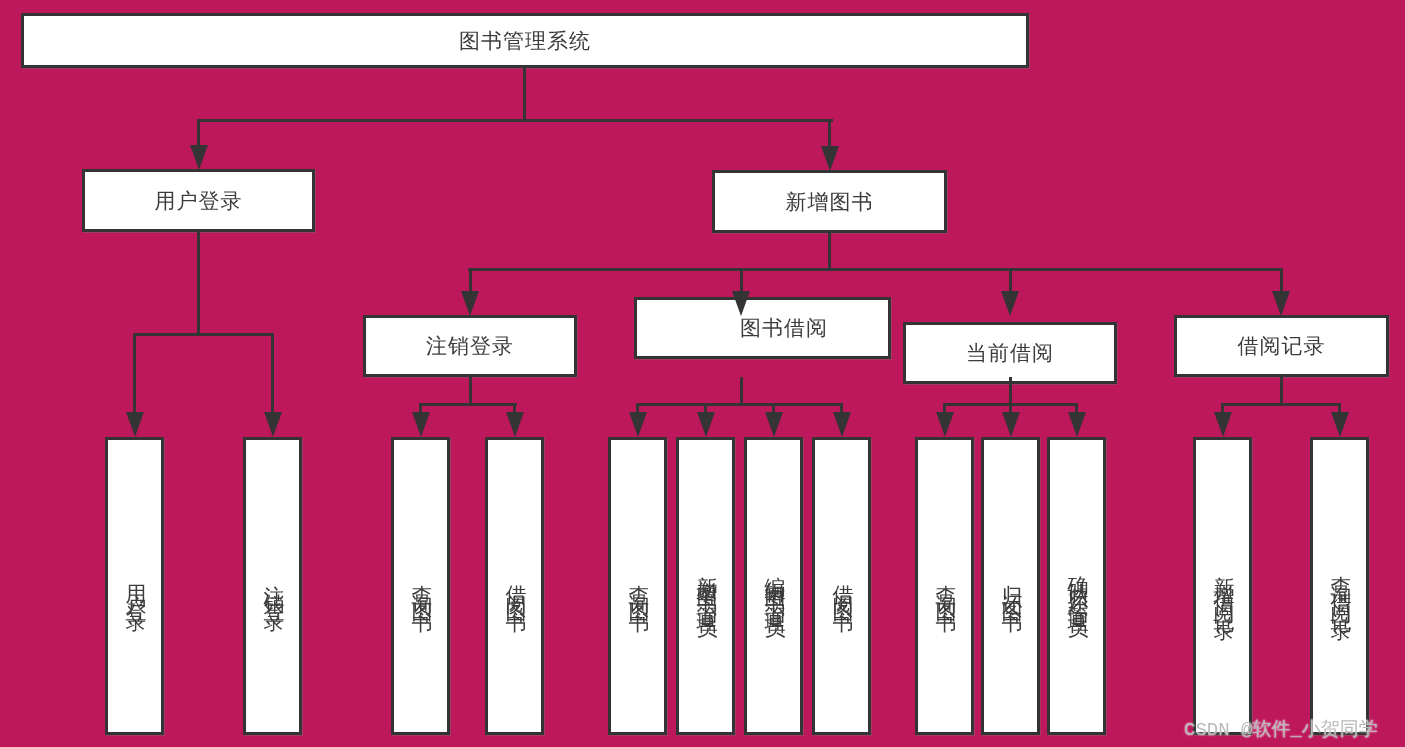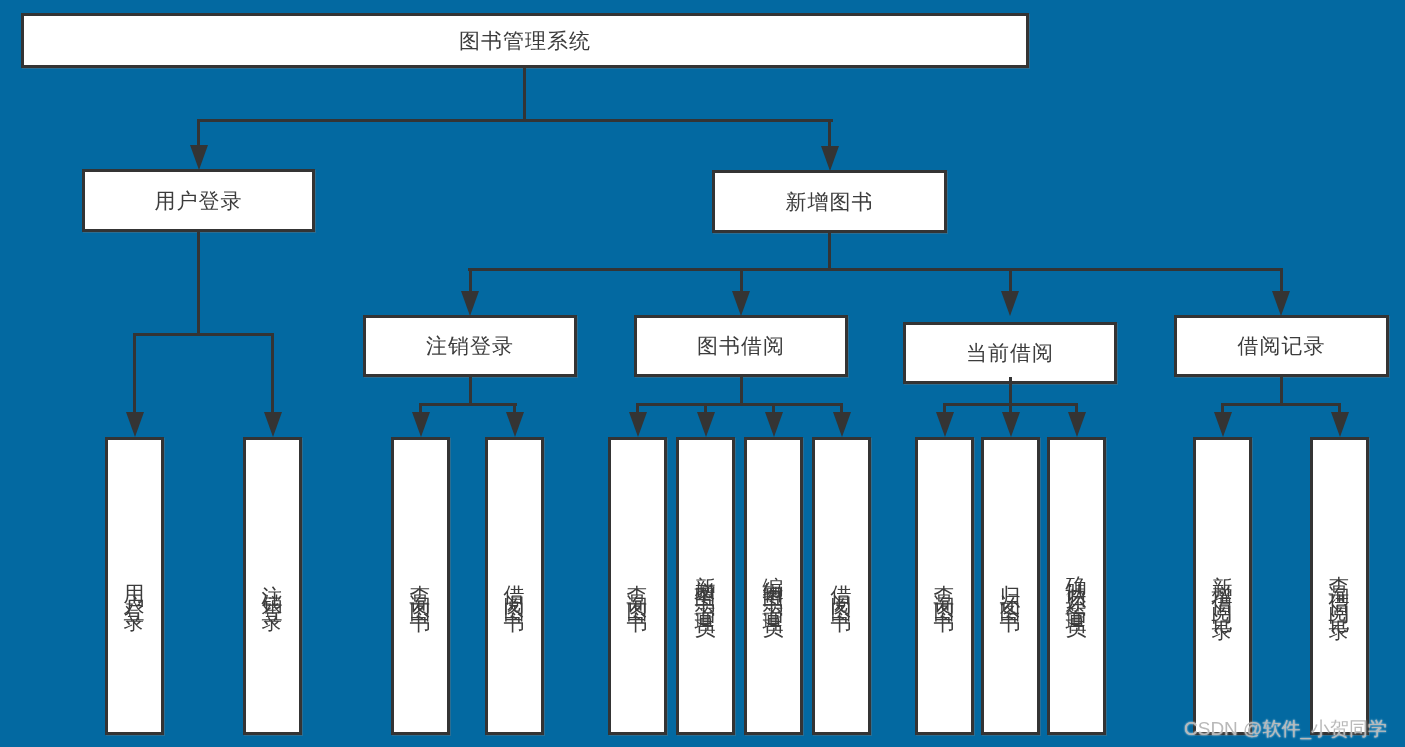--- a/index.html
+++ b/index.html
@@ -1,20 +1,20 @@
 <!DOCTYPE html>
 <html><head>
 <meta charset="utf-8">
 <style>
   html,body{margin:0;padding:0;background:#ffffff;}
   #stage{
     position:relative;
     width:1405px;height:747px;
-    background:#0369a1;
-    font-family:Liberation Sans, sans-serif;
+    background:#be185d;
+    font-family:Liberation Mono, monospace;
     overflow:hidden;
   }
   .hbox{
     position:absolute;
     background:#ffffff;
     border:3px solid #343434;
     display:flex;align-items:center;justify-content:center;
     font-size:21px;color:#3c3c3c;
     letter-spacing:1px;
     box-shadow:1px 1px 0 rgba(120,120,120,.35);
@@ -64,21 +64,21 @@
   <div class="hbox" style="left:82px;top:169px;width:227px;height:57px;">
     <span>用户登录</span>
   </div>
   <div class="hbox" style="left:712px;top:170px;width:229px;height:57px;">
     <span>新增图书</span>
   </div>
 
   <div class="hbox" style="left:363px;top:315px;width:208px;height:56px;">
     <span>注销登录</span>
   </div>
-  <div class="hbox" style="left:634px;top:315px;width:208px;height:56px;">
+  <div class="hbox" style="left:634px;top:297px;width:208px;height:56px;padding-left:43px;">
     <span>图书借阅</span>
   </div>
   <div class="hbox" style="left:903px;top:322px;width:208px;height:56px;">
     <span>当前借阅</span>
   </div>
   <div class="hbox" style="left:1174px;top:315px;width:209px;height:56px;">
     <span>借阅记录</span>
   </div>
 
   <div class="leaf" style="left:105px;">

